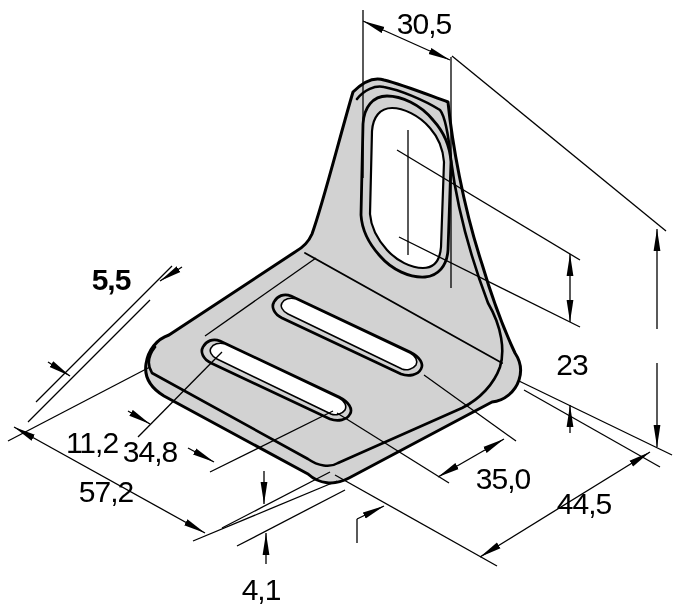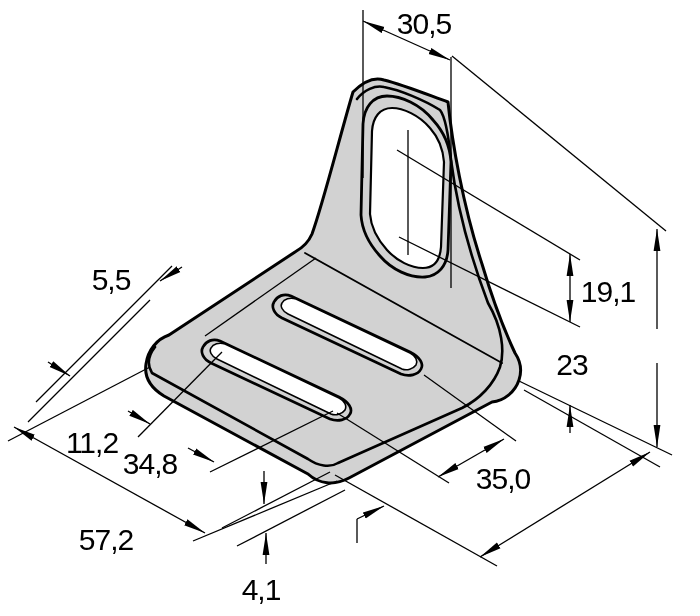--- a/index.html
+++ b/index.html
@@ -163,22 +163,22 @@
       <line x1="188" y1="448" x2="214" y2="462" marker-end="url(#arwE)"></line>
 
       <line x1="172" y1="266" x2="36" y2="402"></line>
       <line x1="150" y1="300" x2="28" y2="422"></line>
       <line x1="182" y1="267" x2="160" y2="281" marker-end="url(#arwE)"></line>
       <line x1="48" y1="362" x2="70" y2="376" marker-end="url(#arwE)"></line>
     </g>
   </svg>
 
   <span class="dim-label" style="left:424px;top:24px;">30,5</span>
-  <span class="dim-label" style="left:608px;top:292px;">19,1</span>
   <span class="dim-label" style="left:572px;top:365px;">23</span>
   <span class="dim-label" style="left:503px;top:479px;">35,0</span>
+  <span class="dim-label" style="left:584px;top:504px;">44,5</span>
   <span class="dim-label" style="left:261px;top:590px;">4,1</span>
-  <span class="dim-label" style="left:106px;top:492px;margin-top:48px;">57,2</span>
-  <span class="dim-label" style="left:150px;top:452px;margin-top:12px;">34,8</span>
+  <span class="dim-label" style="left:106px;top:492px;">57,2</span>
+  <span class="dim-label" style="left:150px;top:452px;">34,8</span>
   <span class="dim-label" style="left:92px;top:406px;margin-top:37px;">11,2</span>
-  <span class="dim-label" style="left:111px;top:280px;">5,5</span>
+  <span class="dim-label" style="left:111px;top:280px;font-weight:bold;">5,5</span>
 
 </div>
 
 </body></html>

